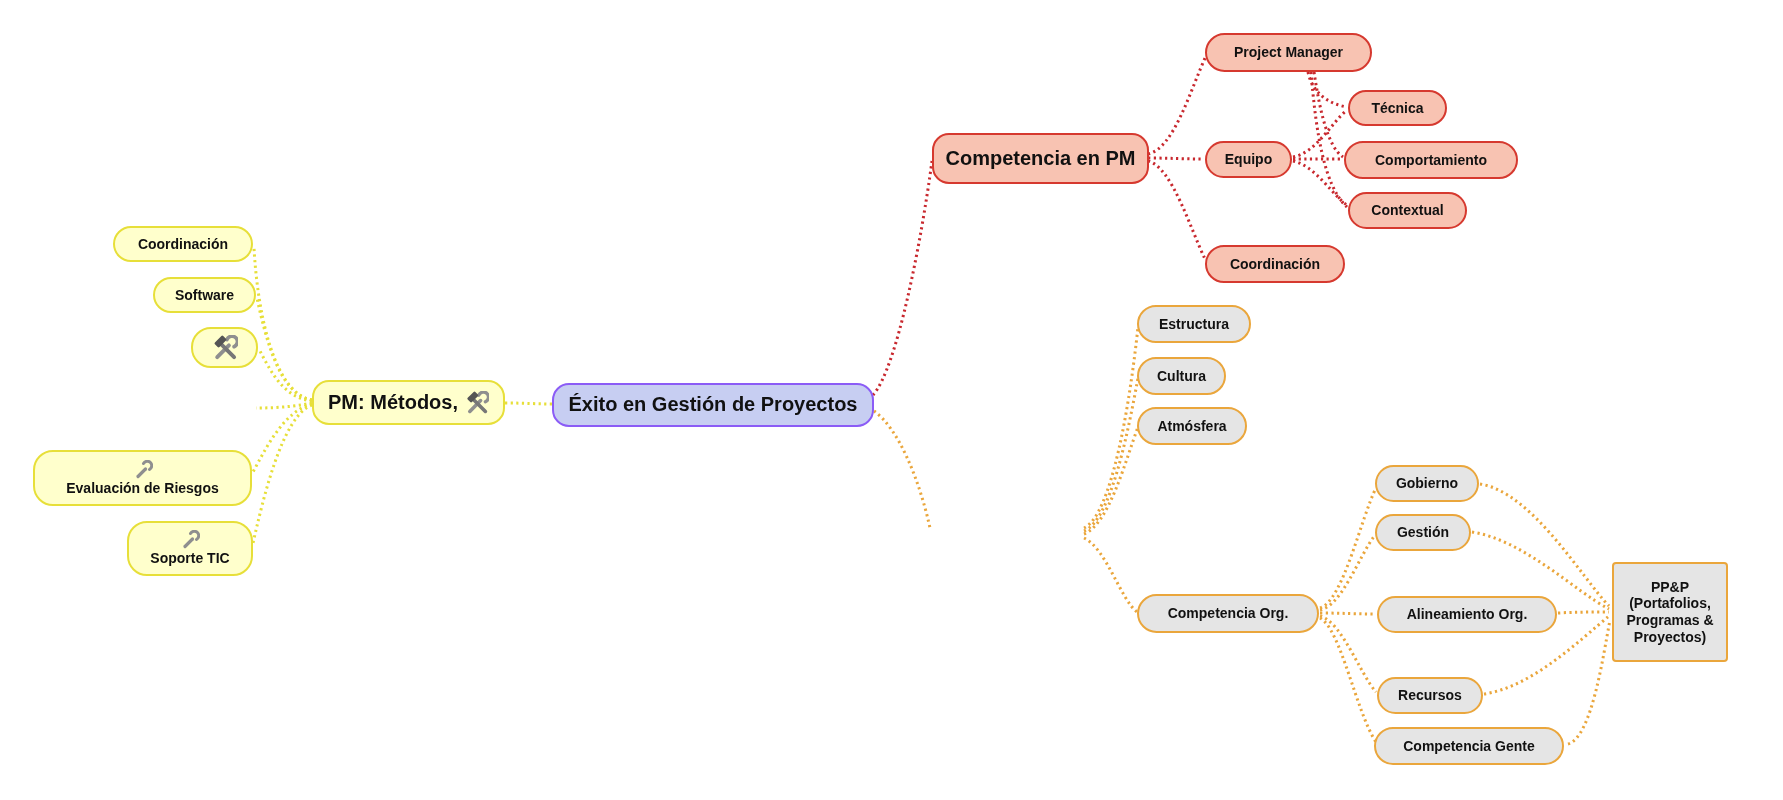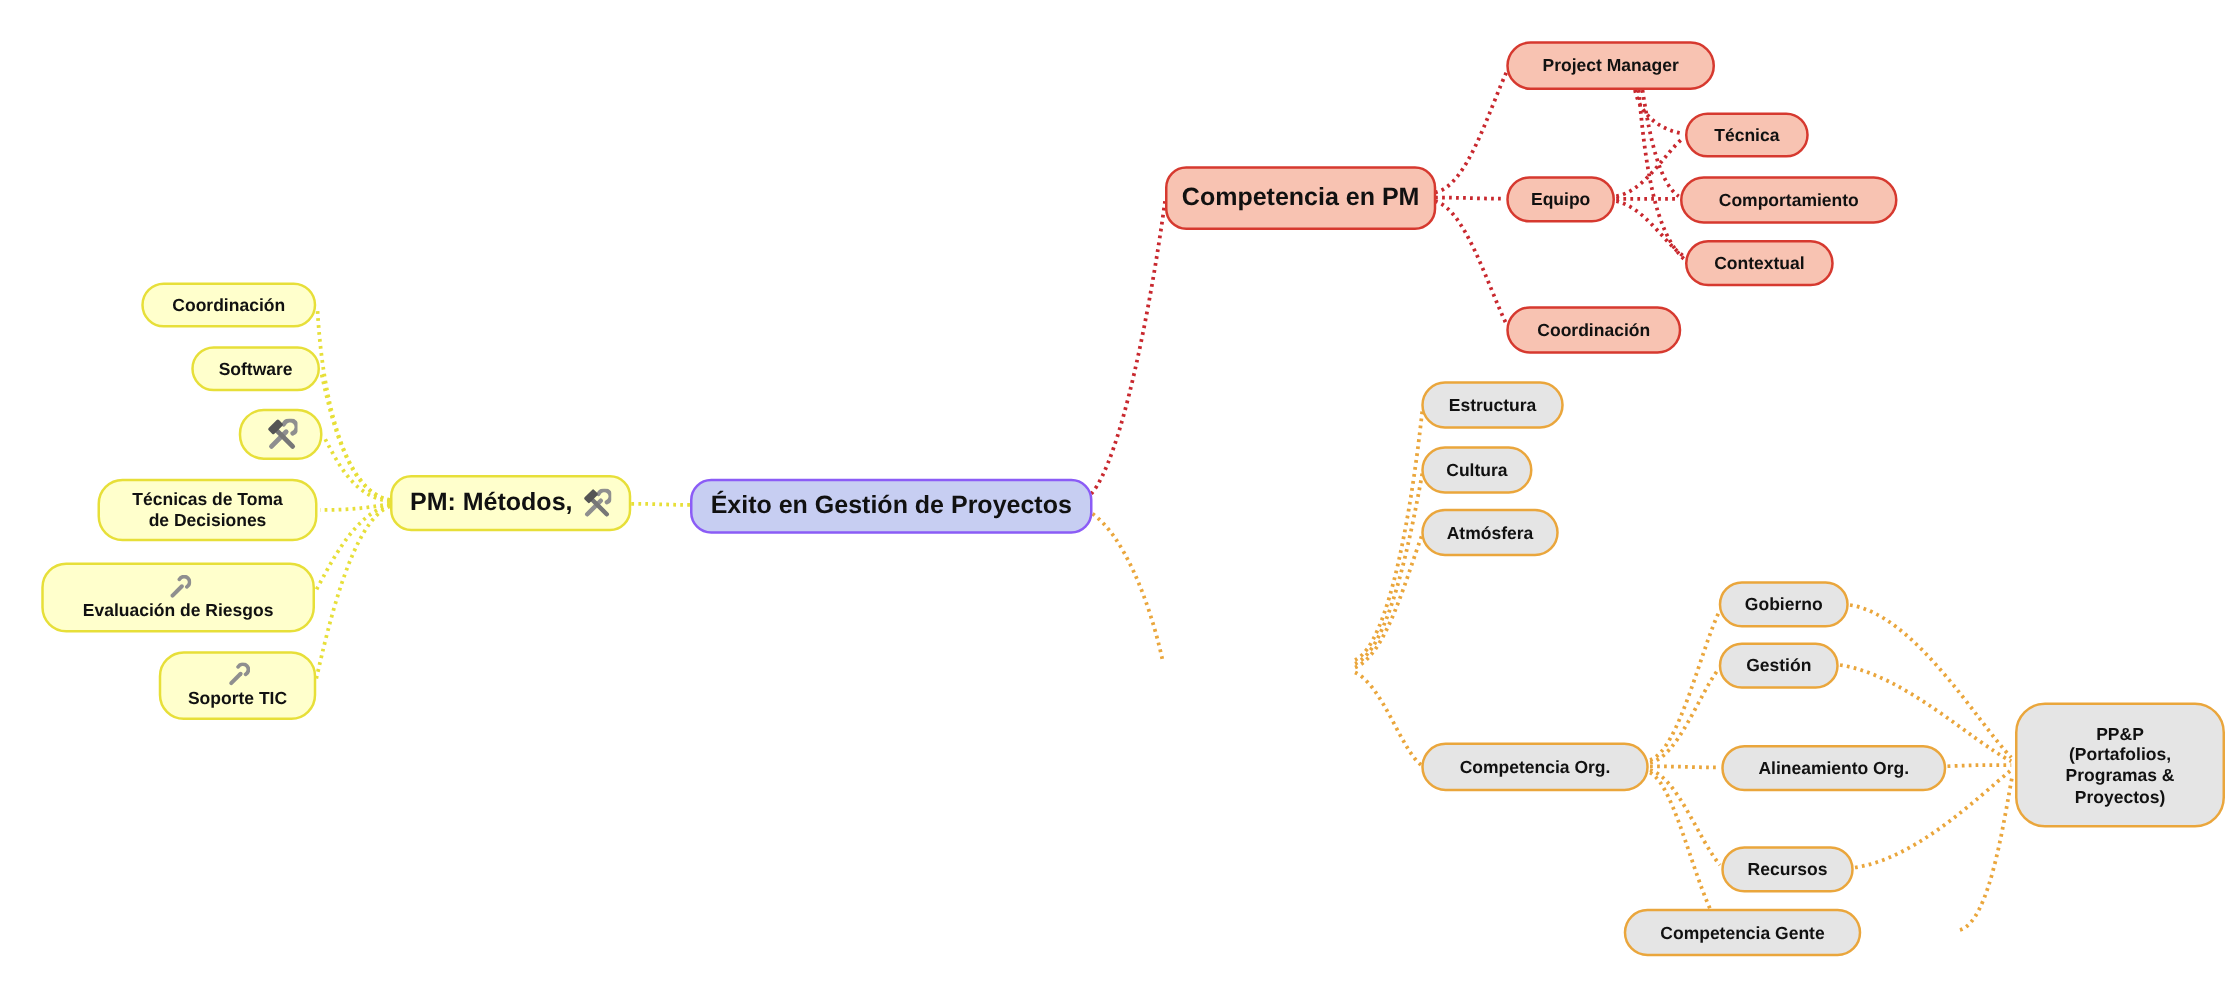--- a/index.html
+++ b/index.html
@@ -97,24 +97,20 @@
     <span class="icon">
       <svg width="26" height="26" viewBox="0 0 20 20">
           <line x1="4" y1="17" x2="13" y2="8" stroke="#8f8f8f" stroke-width="3" stroke-linecap="round"></line>
           <path d="M11.5 3.5 A4.2 4.2 0 1 1 17 9" stroke="#8f8f8f" stroke-width="2.8" fill="none" stroke-linecap="round"></path>
           <line x1="7" y1="7" x2="17" y2="17" stroke="#777" stroke-width="3" stroke-linecap="round"></line>
           <rect x="2" y="2.5" width="9" height="5" rx="1" transform="rotate(-45 6.5 5)" fill="#555"></rect>
         </svg>
     </span>
   </div>
 
-  <div class="node yellow col" style="left:78px;top:383px;width:176px;height:50px;">
-    <span class="lbl">Técnicas de Toma</span>
-    <span class="lbl">de Decisiones</span>
-  </div>
 
   <div class="node yellow col" style="left:33px;top:450px;width:219px;height:56px;">
     <span class="icon">
       <svg width="20" height="20" viewBox="0 0 20 20">
           <line x1="5" y1="16.5" x2="12.5" y2="9" stroke="#8f8f8f" stroke-width="3.2" stroke-linecap="round"></line>
           <path d="M10.5 3.5 A4.4 4.4 0 1 1 16.5 9.5" stroke="#8f8f8f" stroke-width="3" fill="none" stroke-linecap="round"></path>
         </svg>
     </span>
     <span class="lbl">Evaluación de Riesgos</span>
   </div>
@@ -183,24 +179,24 @@
   </div>
 
   <div class="node orange" style="left:1377px;top:596px;width:180px;height:37px;">
     <span class="lbl">Alineamiento Org.</span>
   </div>
 
   <div class="node orange" style="left:1377px;top:677px;width:106px;height:37px;">
     <span class="lbl">Recursos</span>
   </div>
 
-  <div class="node orange" style="left:1299px;top:727px;width:190px;height:38px;justify-content:center;">
+  <div class="node orange" style="left:1374px;top:727px;width:190px;height:38px;justify-content:center;">
     <span class="lbl">Competencia Gente</span>
   </div>
 
-  <div class="node orange col" style="left:1612px;top:562px;width:168px;height:100px;border-radius:24px;">
+  <div class="node orange col" style="left:1612px;top:562px;width:116px;height:100px;border-radius:4px;">
     <span class="lbl">PP&amp;P</span>
     <span class="lbl">(Portafolios,</span>
     <span class="lbl">Programas &amp;</span>
     <span class="lbl">Proyectos)</span>
   </div>
 
 </div>
 
 </body></html>

